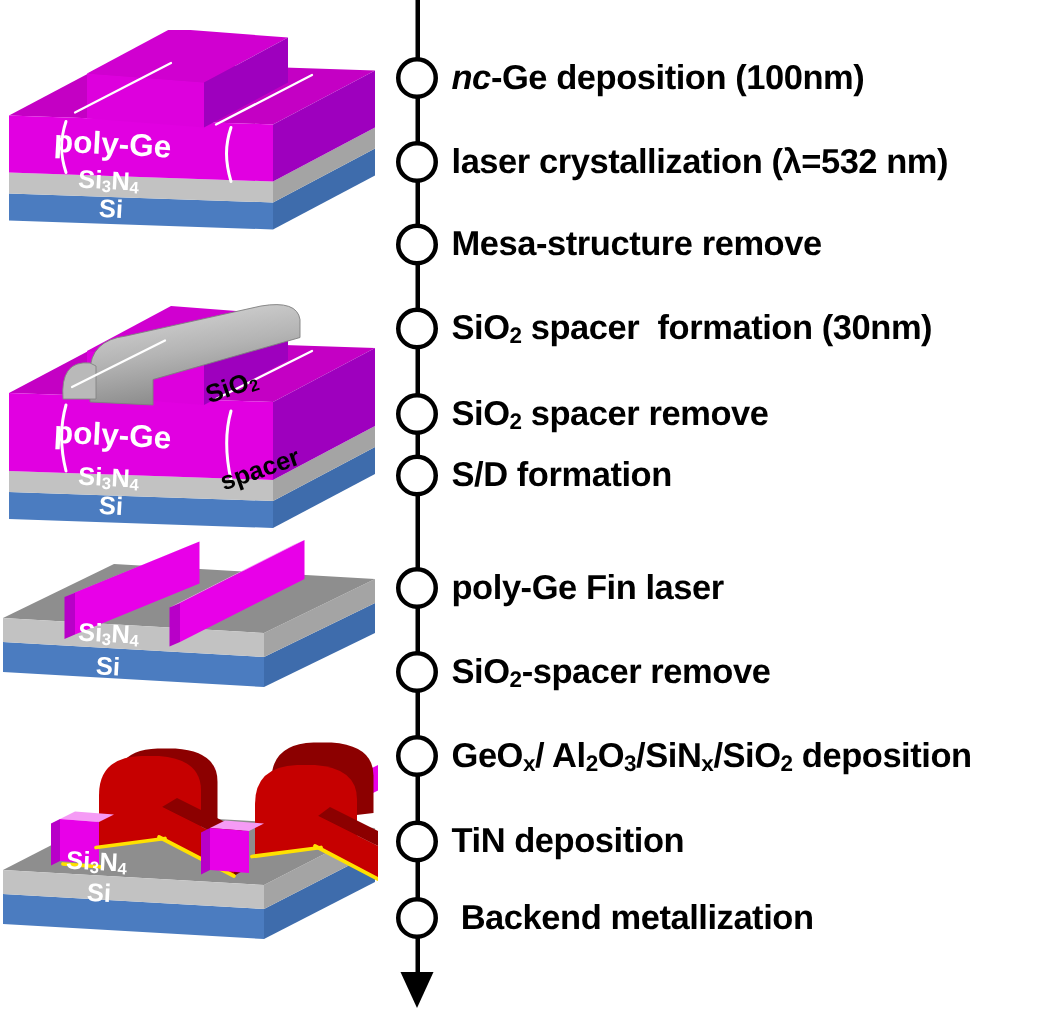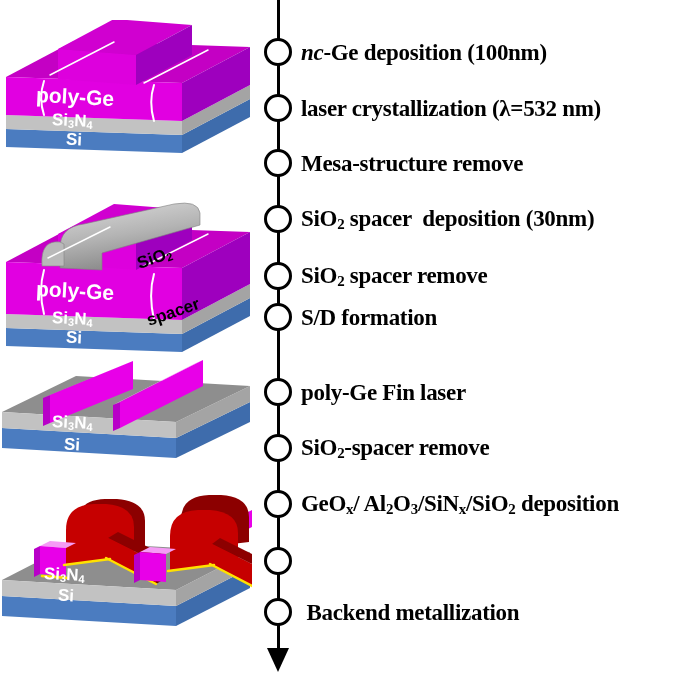--- a/index.html
+++ b/index.html
@@ -5,21 +5,21 @@
   html,body{margin:0;padding:0;}
   body{
     width:700px;height:679px;position:relative;background:#ffffff;
     font-family:"Liberation Sans",sans-serif;overflow:hidden;
   }
   
   .flow-line{position:absolute;left:277px;top:0;width:3px;height:652px;background:#000;}
   .flow-arrow{position:absolute;left:267px;top:648px;width:0;height:0;
     border-left:11px solid transparent;border-right:11px solid transparent;
     border-top:24px solid #000;}
-  .step{position:absolute;left:264px;height:28px;display:flex;align-items:flex-end;font-family:Liberation Serif, serif;}
+  .step{position:absolute;left:264px;height:28px;display:flex;align-items:flex-start;}
   .node{width:28px;height:28px;border-radius:50%;border:3px solid #000;background:#fff;
     box-sizing:border-box;flex:0 0 auto;}
   .step-label{margin-left:9px;font-size:23px;font-weight:bold;color:#000;
     white-space:pre;letter-spacing:-0.3px;}
   .seg-sub{font-size:65%;vertical-align:-0.18em;}
   .seg-it{font-style:italic;}
   
   .illus{position:absolute;}
   .illus svg{display:block;overflow:hidden;}
   .lbl{position:absolute;font-weight:bold;color:#fff;white-space:pre;line-height:1.05;}
@@ -52,21 +52,21 @@
 <div class="step" style="top:94px">
   <span class="node"></span>
   <span class="step-label"><span>laser crystallization (λ=532 nm)</span></span>
 </div>
 <div class="step" style="top:149px">
   <span class="node"></span>
   <span class="step-label"><span>Mesa-structure remove</span></span>
 </div>
 <div class="step" style="top:205px">
   <span class="node"></span>
-  <span class="step-label"><span>SiO</span><span class="seg-sub">2</span><span> spacer  deposition (30nm)</span></span>
+  <span class="step-label"><span>SiO</span><span class="seg-sub">2</span><span> spacer  formation (30nm)</span></span>
 </div>
 <div class="step" style="top:262px">
   <span class="node"></span>
   <span class="step-label"><span>SiO</span><span class="seg-sub">2</span><span> spacer remove</span></span>
 </div>
 <div class="step" style="top:303px">
   <span class="node"></span>
   <span class="step-label"><span>S/D formation</span></span>
 </div>
 <div class="step" style="top:378px">
@@ -76,20 +76,21 @@
 <div class="step" style="top:434px">
   <span class="node"></span>
   <span class="step-label"><span>SiO</span><span class="seg-sub">2</span><span>-spacer remove</span></span>
 </div>
 <div class="step" style="top:490px">
   <span class="node"></span>
   <span class="step-label"><span>GeO</span><span class="seg-sub">x</span><span>/ Al</span><span class="seg-sub">2</span><span>O</span><span class="seg-sub">3</span><span>/SiN</span><span class="seg-sub">x</span><span>/SiO</span><span class="seg-sub">2</span><span> deposition</span></span>
 </div>
 <div class="step" style="top:547px">
   <span class="node"></span>
+  <span class="step-label"><span>TiN deposition</span></span>
 </div>
 <div class="step" style="top:598px">
   <span class="node"></span>
   <span class="step-label"><span> Backend metallization</span></span>
 </div>
 
 <div class="illus" id="illus1" style="left:2px;top:20px;width:248px;height:136px">
   <svg viewBox="0 0 248 136" width="248" height="136">
     <g>
       <polygon class="f-blueS" points="180,115 248,79 248,97 180,133"></polygon>

